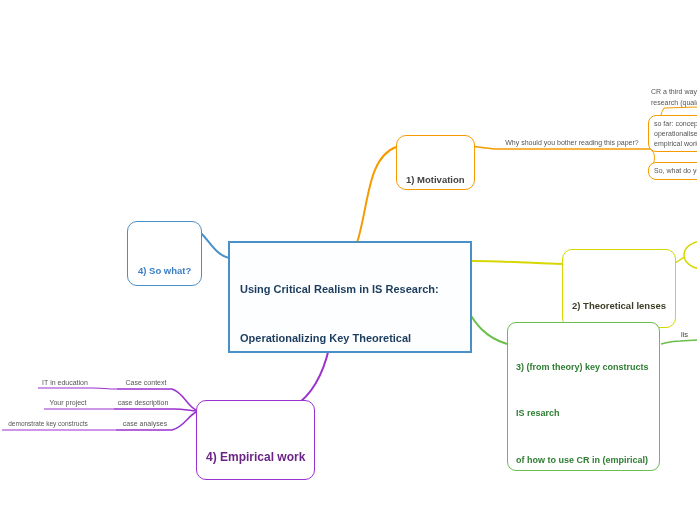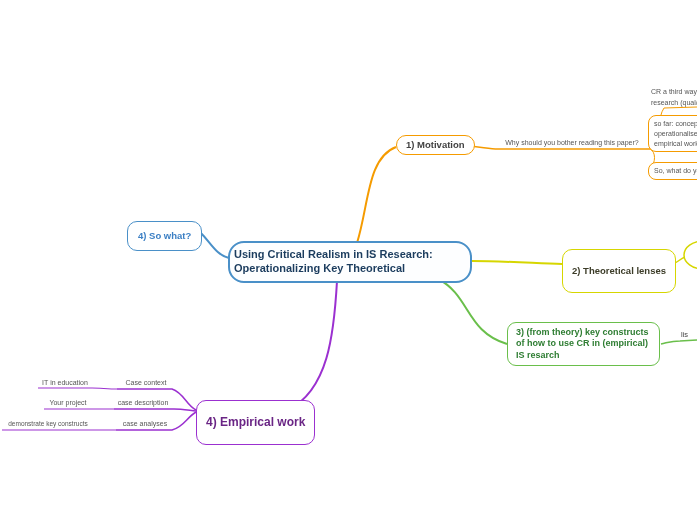--- a/index.html
+++ b/index.html
@@ -2,24 +2,24 @@
 <html><head>
 <meta charset="utf-8">
 <style>
   * { margin:0; padding:0; box-sizing:border-box; }
   html,body { background:#ffffff; font-family:"Liberation Sans", sans-serif; }
   .canvas { position:relative; width:697px; height:520px; background:#ffffff; overflow:hidden; }
   .canvas svg { position:absolute; left:0; top:0; }
 
   .node { position:absolute; background:#ffffff; font-weight:bold; white-space:nowrap;
           border-radius:10px; line-height:1.25; }
-  .node span { display:block; }
+  .node span { display:block;margin-top:35px; }
 
-  .center-node { left:228px; top:241px; width:244px; border:2px solid #4a90c8; border-radius:16px;
-                 padding:5px 4px; font-size:11px; color:#1b3c5e; background:#fdfeff; }
+  .center-node { left:228px; top:241px; width:244px; border:2px solid #4a90c8; border-radius:0;
+                 padding:5px 10px; font-size:11px; color:#1b3c5e; background:#fdfeff; }
 
   .so-what     { left:127px; top:221px; border:1.5px solid #4a90c8; padding:8px 10px;
                  font-size:9.5px; color:#3b7fc4; }
   .motivation  { left:396px; top:135px; border:1.5px solid #f59b00; padding:3px 9px;
                  font-size:9.5px; color:#424242; }
   .theoretical { left:562px; top:249px; border:1.5px solid #d6d600; padding:15px 9px;
                  font-size:9.5px; color:#3c3c28; }
   .constructs  { left:507px; top:322px; width:153px; border:1.5px solid #6abf4b; border-radius:9px;
                  padding:4px 8px; font-size:9px; color:#2e7d32; }
   .empirical   { left:196px; top:400px; border:1.5px solid #9b30d0; padding:14px 9px;
@@ -86,22 +86,22 @@
   <div class="node motivation">
     <span>1) Motivation</span>
   </div>
 
   <div class="node theoretical">
     <span>2) Theoretical lenses</span>
   </div>
 
   <div class="node constructs">
     <span>3) (from theory) key  constructs</span>
+    <span>IS resarch</span>
     <span>of how to use CR in (empirical)</span>
-    <span>IS resarch</span>
   </div>
 
   <div class="node empirical">
     <span>4) Empirical work</span>
   </div>
 
   <div class="topic-label q-label">Why should you bother reading this paper?</div>
 
   <div class="edge-text-1">
     <span>CR a third way o</span>

